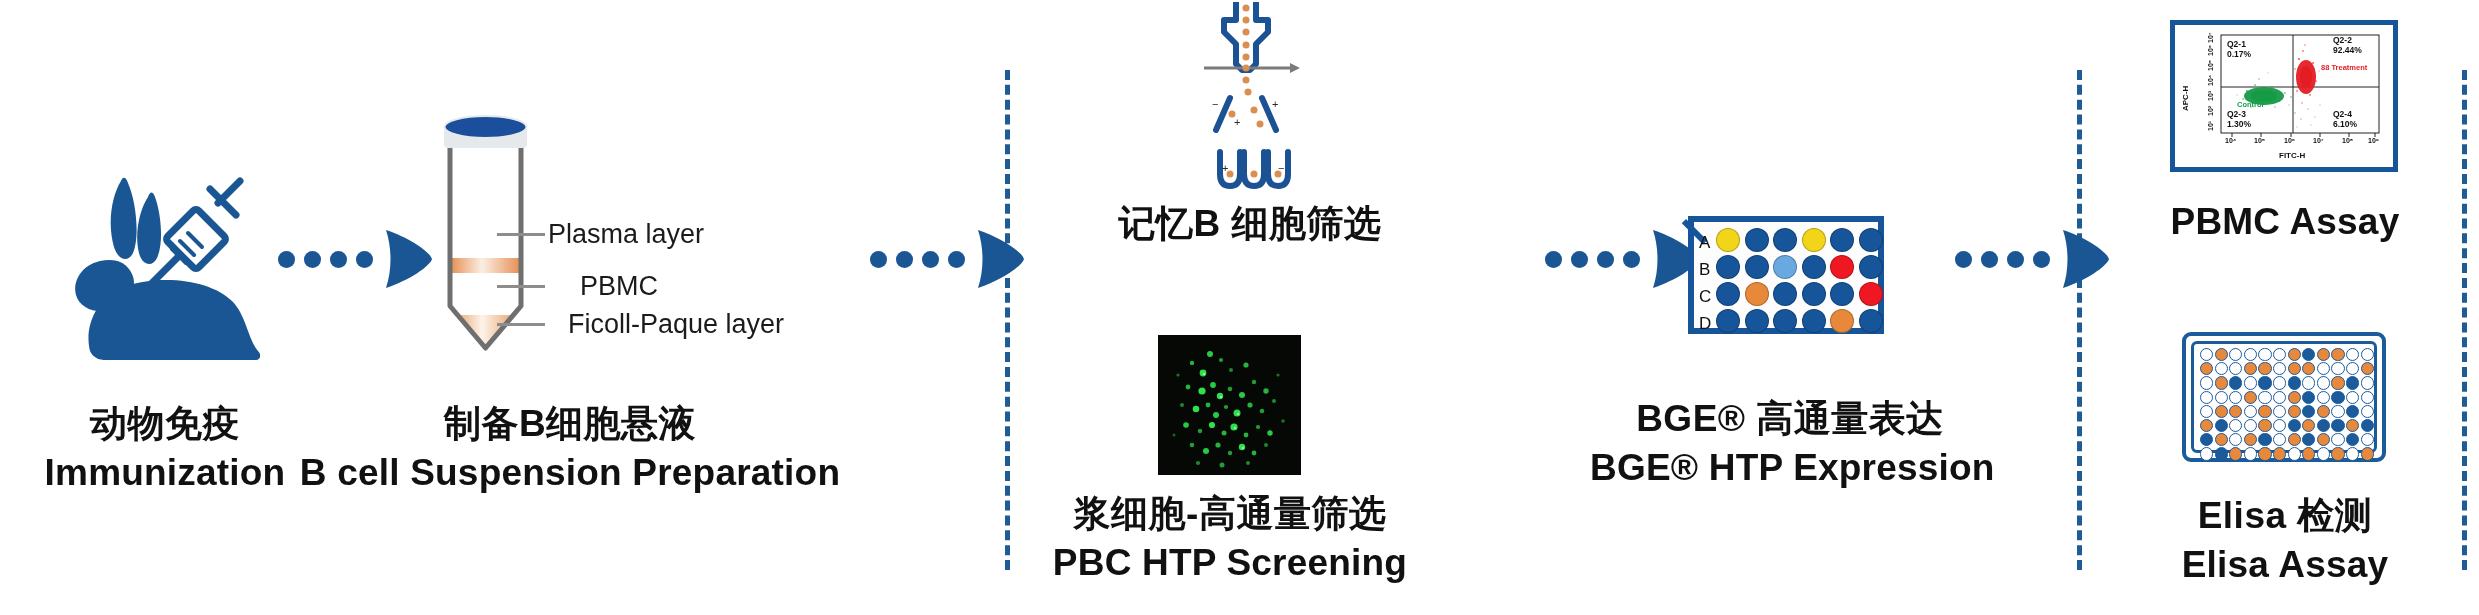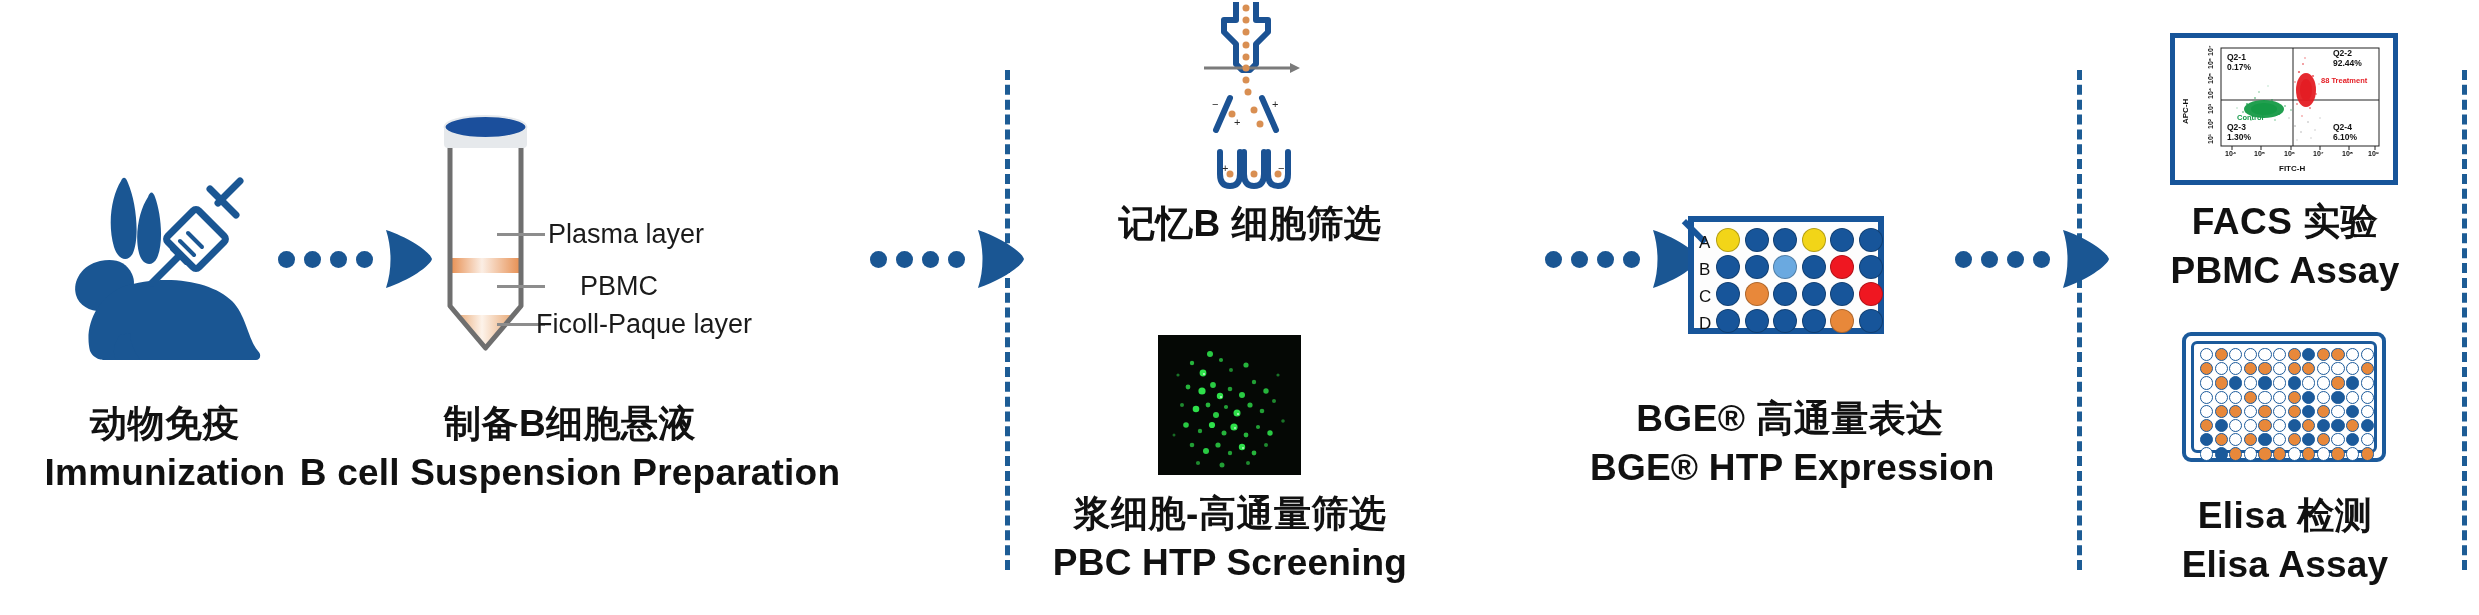--- a/index.html
+++ b/index.html
@@ -222,21 +222,21 @@
     </svg>
   </div>
 
   <div class="leader" style="left:497px;top:233px;width:48px;"></div>
   <div class="tube-lbl" style="left:548px;top:219px;">Plasma layer</div>
 
   <div class="leader" style="left:497px;top:285px;width:48px;"></div>
   <div class="tube-lbl" style="left:548px;top:271px;margin-left:32px;">PBMC</div>
 
   <div class="leader" style="left:497px;top:323px;width:48px;"></div>
-  <div class="tube-lbl" style="left:536px;top:309px;">Ficoll-Paque layer</div>
+  <div class="tube-lbl" style="left:568px;top:309px;">Ficoll-Paque layer</div>
 
   <div class="caption" style="left:270px;top:400px;width:600px;">
     <span class="cn">制备B细胞悬液</span>
     <span class="en">B cell Suspension Preparation</span>
   </div>
 
   <div class="arrow" style="left:870px;top:228px;">
     <span class="dot"></span>
     <span class="dot"></span>
     <span class="dot"></span>
@@ -411,21 +411,21 @@
   <div class="arrow" style="left:1955px;top:228px;">
     <span class="dot"></span>
     <span class="dot"></span>
     <span class="dot"></span>
     <span class="dot"></span>
     <svg class="head" viewBox="0 0 52 62">
       <path d="M4 2 C28 10 48 24 50 31 C48 38 28 52 4 60 C10 42 10 20 4 2 Z" fill="#1a5693"></path>
     </svg>
   </div>
 
-  <div class="facscard" style="left:2170px;top:20px;width:228px;height:152px;margin-top:13px;">
+  <div class="facscard" style="left:2170px;top:20px;width:228px;height:152px;">
     <svg width="218" height="142" viewBox="0 0 218 142" style="position:absolute;left:0;top:0;">
       <rect x="0" y="0" width="218" height="142" fill="#ffffff"></rect>
 
       <rect x="46" y="10" width="158" height="98" fill="#ffffff" stroke="#222" stroke-width="1"></rect>
 
       <line x1="118" y1="10" x2="118" y2="108" stroke="#222" stroke-width="1"></line>
       <line x1="46" y1="62" x2="204" y2="62" stroke="#222" stroke-width="1"></line>
 
       <g fill="#159a46">
         <ellipse cx="89" cy="71" rx="20" ry="9" opacity=".95"></ellipse>
@@ -513,21 +513,20 @@
     <div class="facs-ytick" style="left:32px;top:106px;">10¹</div>
     <div class="facs-ytick" style="left:32px;top:91px;">10²</div>
     <div class="facs-ytick" style="left:32px;top:76px;">10³</div>
     <div class="facs-ytick" style="left:32px;top:61px;">10⁴</div>
     <div class="facs-ytick" style="left:32px;top:46px;">10⁵</div>
     <div class="facs-ytick" style="left:32px;top:31px;">10⁶</div>
     <div class="facs-ytick" style="left:32px;top:18px;">10⁷</div>
   </div>
 
   <div class="caption" style="left:2140px;top:198px;width:290px;">
-    <span class="cn">FACS 实验</span>
     <span class="en">PBMC  Assay</span>
   </div>
 
   <div class="plate96" id="plate96" style="left:2182px;top:332px;width:204px;height:130px;">
     <div class="rim"></div>
   <div class="w" style="width: 13.2px; height: 13.2px; left: 14px; top: 12px; background: rgb(255, 255, 255);"></div>
       <div class="w" style="width: 13.2px; height: 13.2px; left: 28.6px; top: 12px; background: rgb(232, 136, 58);"></div>
       <div class="w" style="width: 13.2px; height: 13.2px; left: 43.2px; top: 12px; background: rgb(255, 255, 255);"></div>
       <div class="w" style="width: 13.2px; height: 13.2px; left: 57.8px; top: 12px; background: rgb(255, 255, 255);"></div>
       <div class="w" style="width: 13.2px; height: 13.2px; left: 72.4px; top: 12px; background: rgb(255, 255, 255);"></div>

